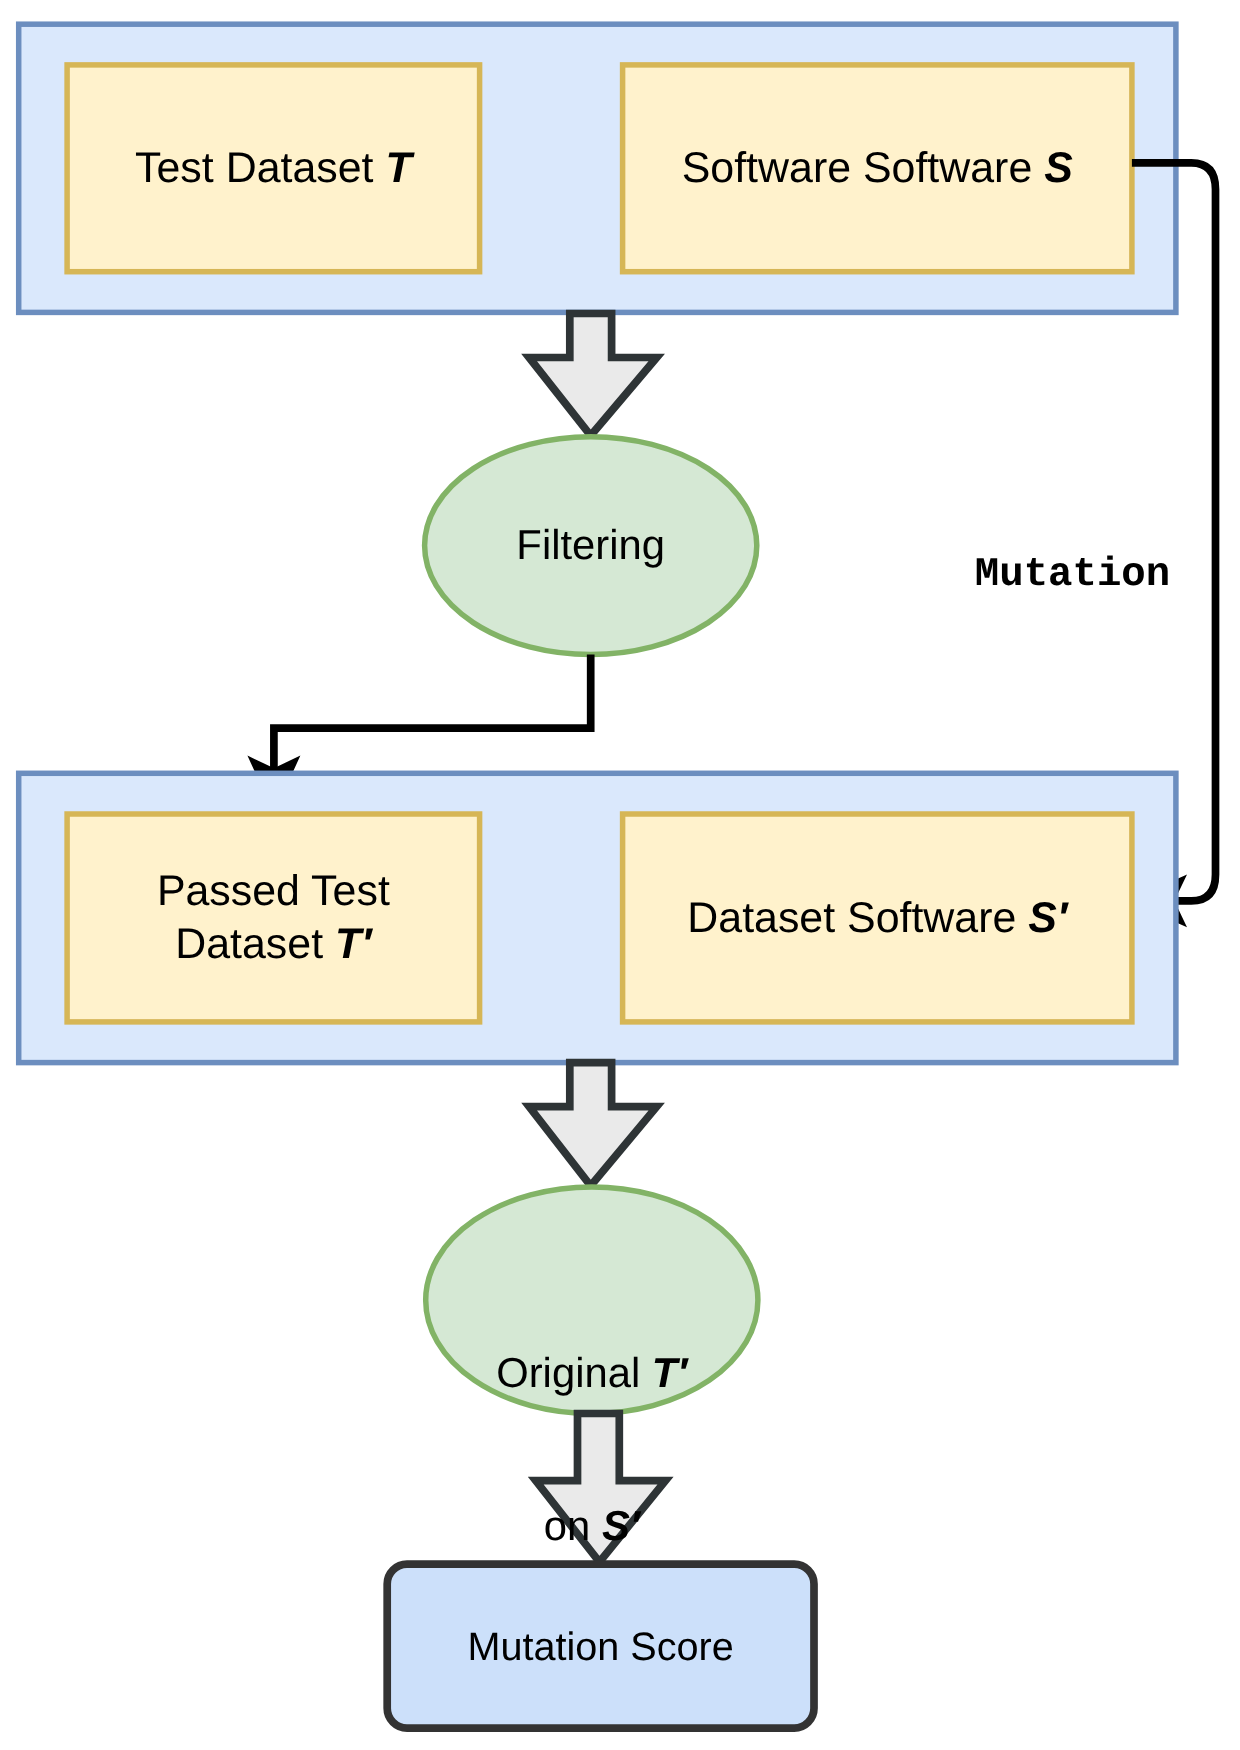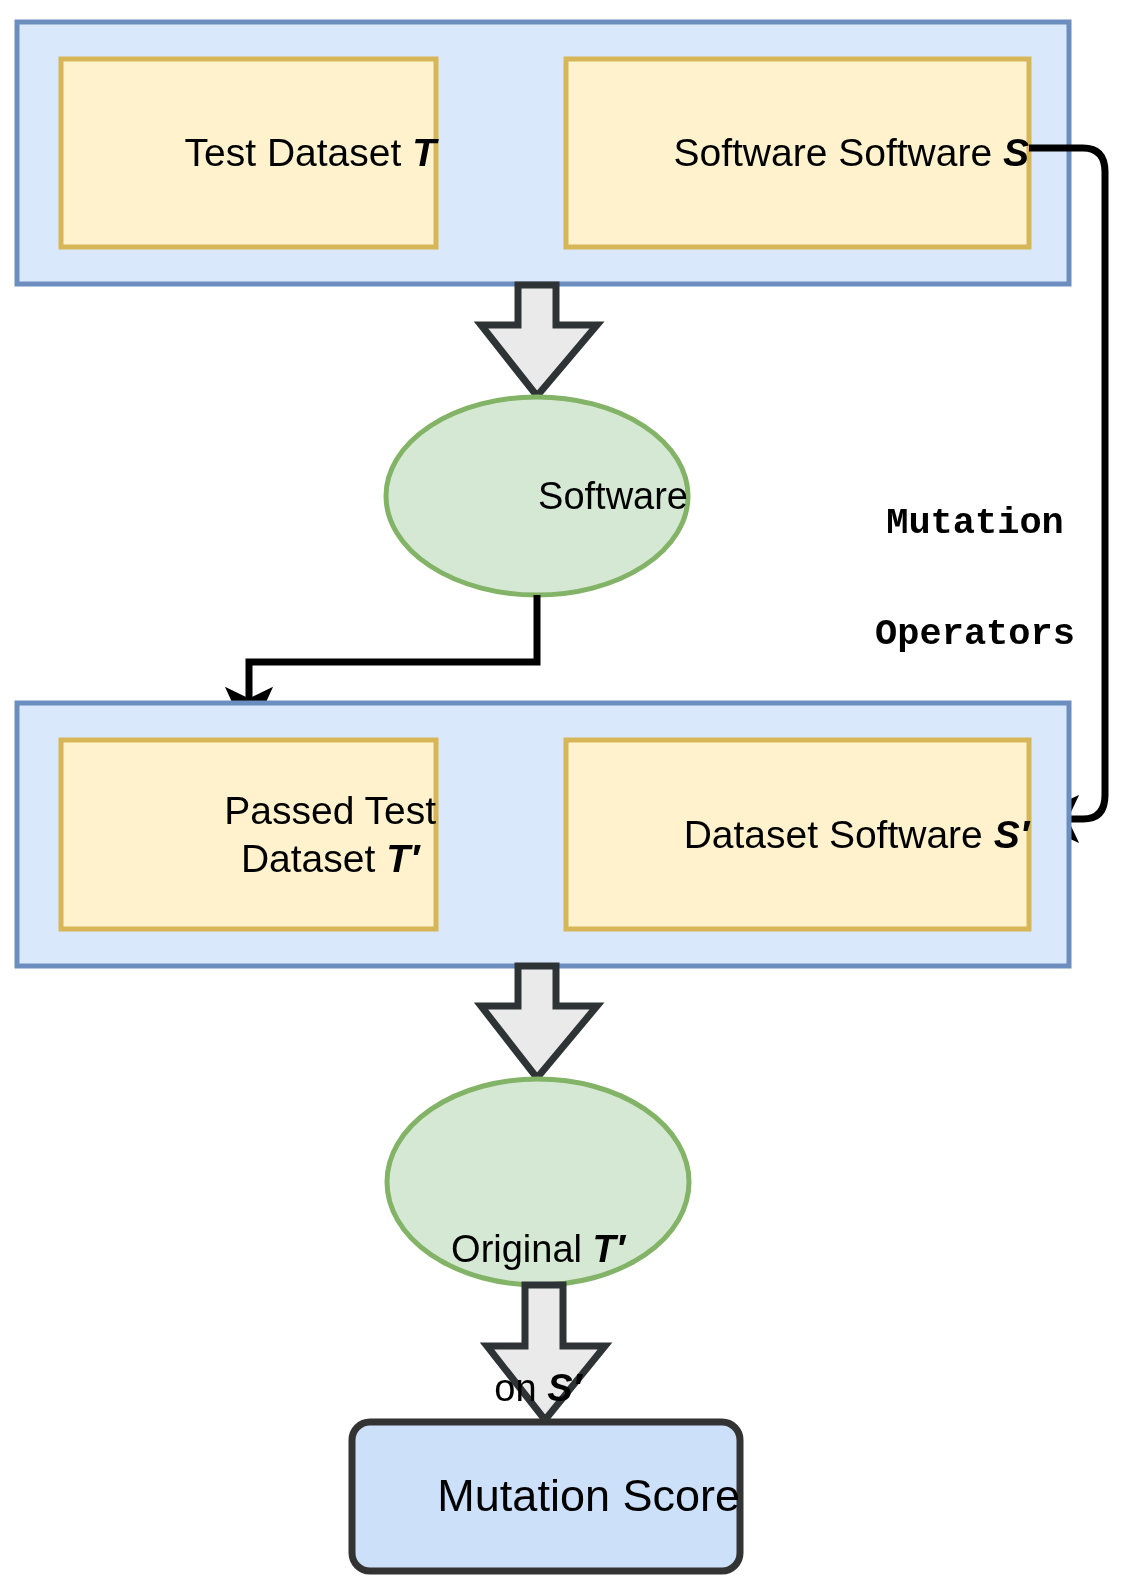--- a/index.html
+++ b/index.html
@@ -22,35 +22,35 @@
     position: absolute;
     left: 0;
     top: 0;
     width: 1127px;
     height: 1591px;
   }
   .node-label {
     position: absolute;
     display: flex;
     align-items: center;
-    justify-content: flex-end;
+    justify-content: center;
     text-align: center;
     color: #000000;
     line-height: 1.22;
     pointer-events: none;
     white-space: pre-line;
   }
   .lbl-box {
     font-size: 39px;
   }
   .lbl-ellipse {
     font-size: 38px;
   }
   .lbl-rounded {
-    font-size: 45px;
+    font-size: 36px;
   }
   .lbl-edge {
     font-size: 37px;
     font-weight: bold;
     line-height: 1.5;
     font-family: Liberation Mono, monospace;
   }
   .prime {
     font-weight: bold;
     font-style: italic;
@@ -96,26 +96,25 @@
 
   <div class="node-label lbl-box" style="left:61px; top:59px; width:375px; height:188px;">
     <span><span>Test Dataset </span><span class="prime">T</span></span>
   </div>
 
   <div class="node-label lbl-box" style="left:566px; top:59px; width:463px; height:188px;">
     <span><span>Software Software </span><span class="prime">S</span></span>
   </div>
 
   <div class="node-label lbl-ellipse" style="left:386px; top:397px; width:302px; height:198px;">
-    <span>Software</span>
+    <span>Filtering</span>
   </div>
 
   <div class="node-label lbl-edge" style="left:855px; top:440px; width:240px; height:112px; display:block;">
     <div style="text-align:center;">Mutation</div>
-    <div style="text-align:center;">Operators</div>
   </div>
 
   <div class="node-label lbl-box" style="left:61px; top:740px; width:375px; height:189px;">
     <span><span>Passed Test
 Dataset </span><span class="prime">T′</span></span>
   </div>
 
   <div class="node-label lbl-box" style="left:566px; top:740px; width:463px; height:189px;">
     <span><span>Dataset Software </span><span class="prime">S′</span></span>
   </div>

